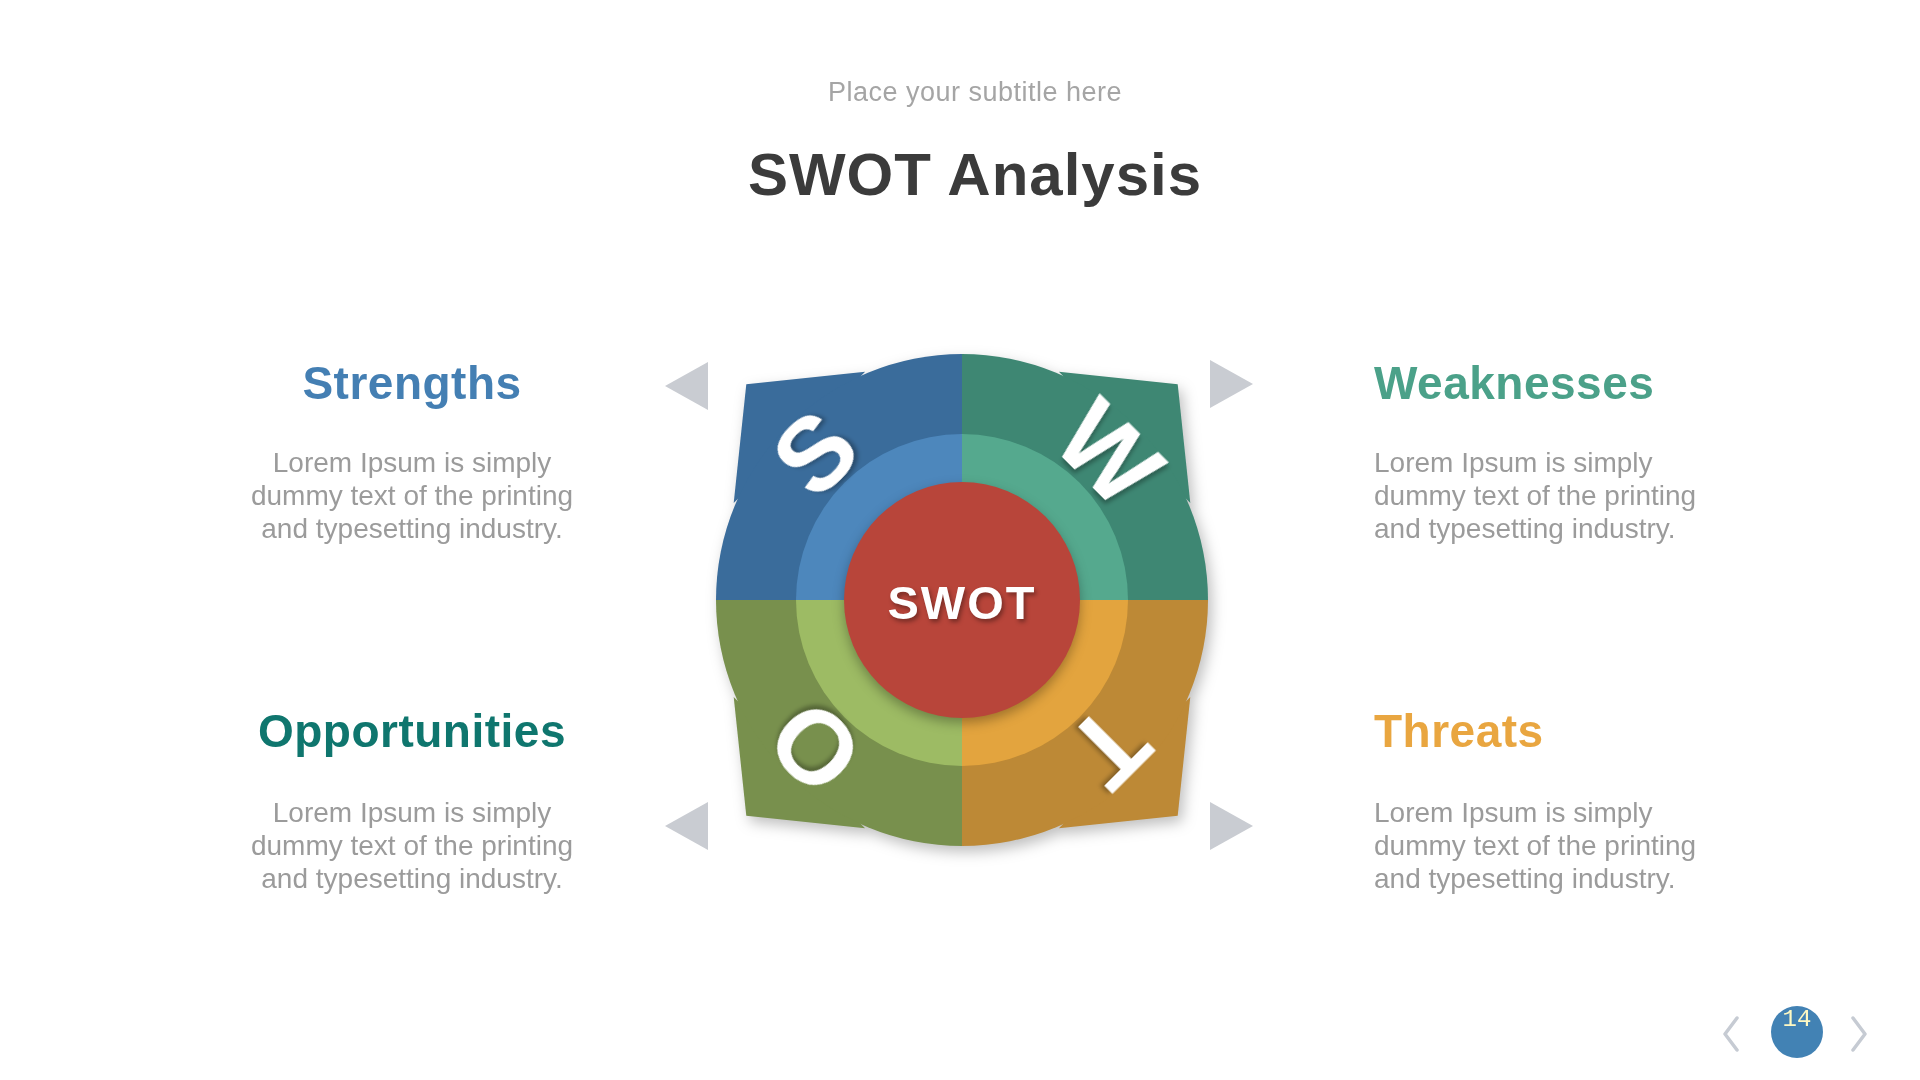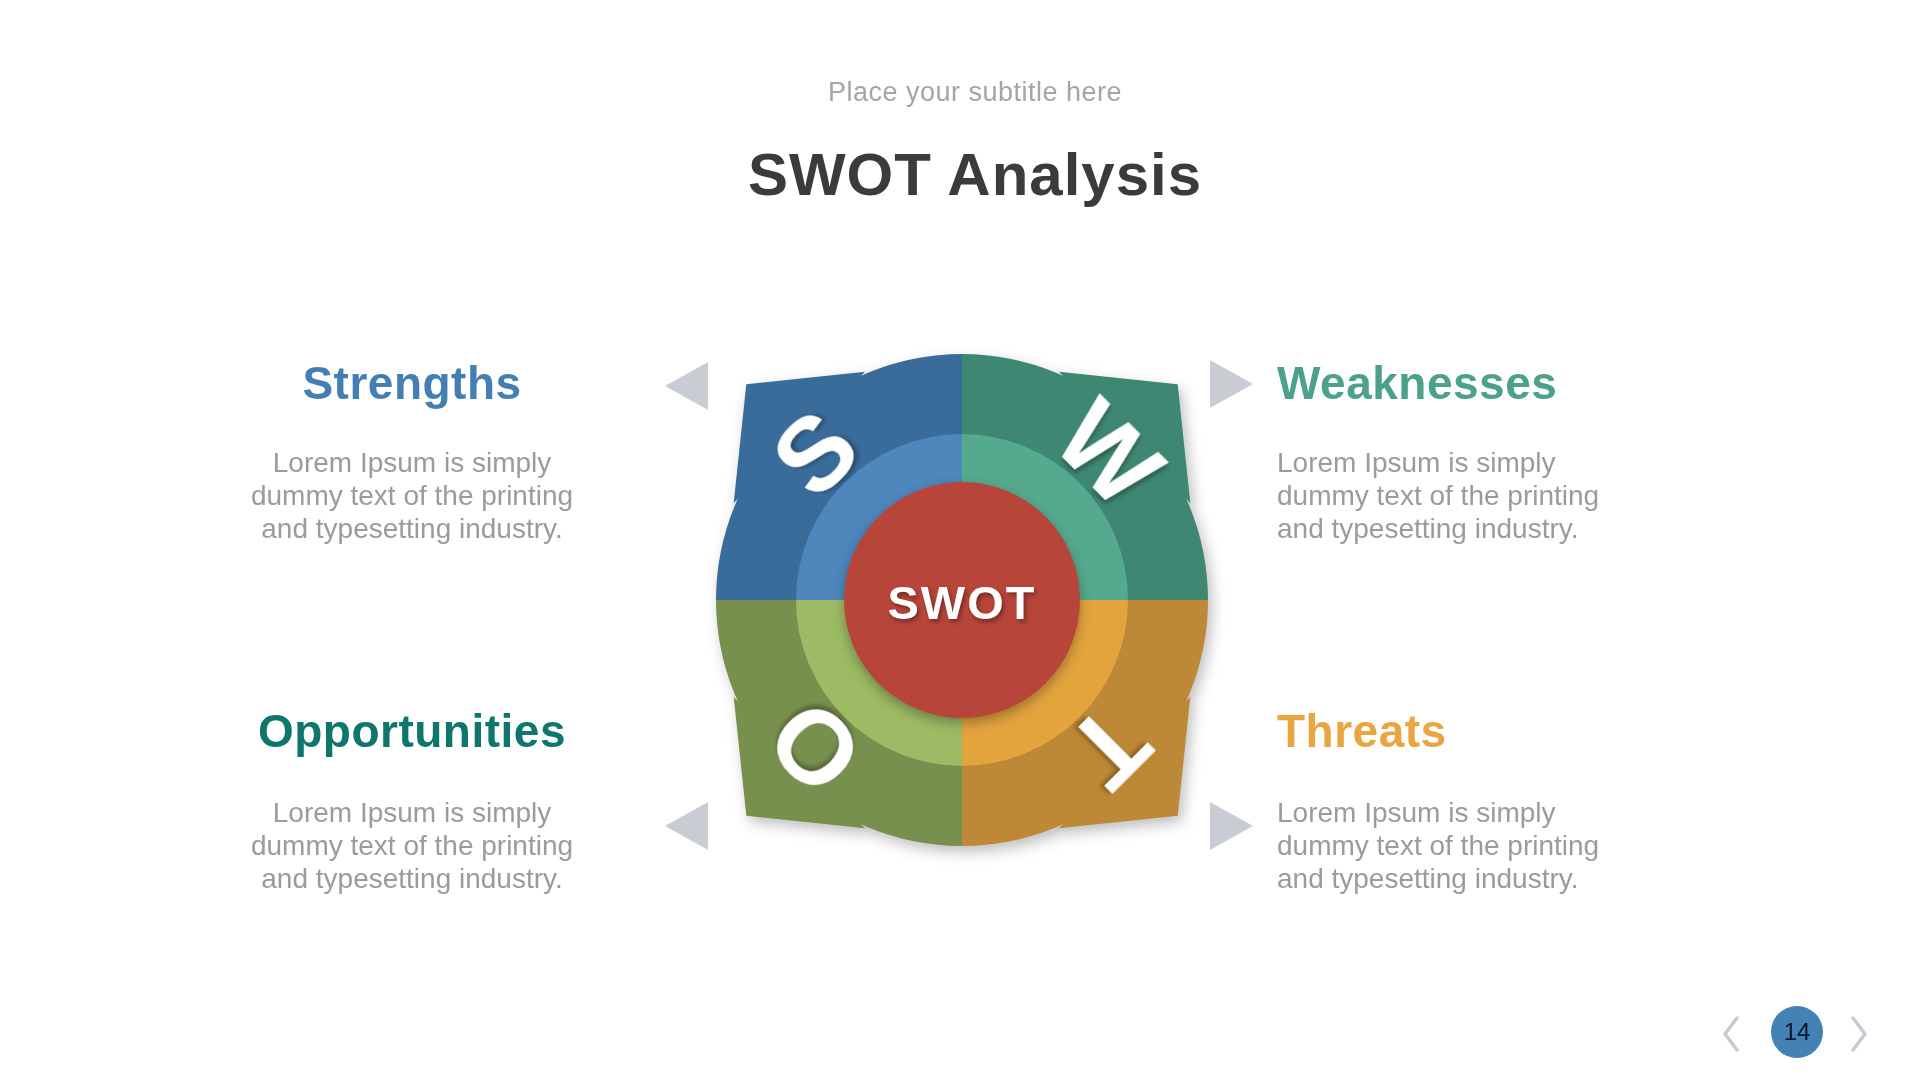--- a/index.html
+++ b/index.html
@@ -24,32 +24,32 @@
   .diagram{position:absolute;left:612px;top:250px;width:700px;height:700px;
     filter:drop-shadow(4px 6px 7px rgba(0,0,0,0.25));}
   .swot-letter{font-family:"Liberation Sans","DejaVu Sans",sans-serif;font-weight:700;font-size:104px;fill:#ffffff;
     filter:drop-shadow(3px 3px 2px rgba(0,0,0,0.3));}
   .swot-center-text{font-family:"Liberation Sans","DejaVu Sans",sans-serif;font-weight:700;font-size:47px;fill:#ffffff;letter-spacing:2px;
     filter:drop-shadow(2px 3px 2px rgba(0,0,0,0.35));}
   .center-circle{filter:drop-shadow(0px 5px 6px rgba(0,0,0,0.3));}
 
   .section{position:absolute;}
   .sec-left{left:236px;width:352px;text-align:center;}
-  .sec-right{left:1277px;width:380px;text-align:left;}
+  .sec-right{left:1374px;width:380px;text-align:left;}
   .sec-heading{font-size:46px;font-weight:700;line-height:1.2;letter-spacing:0.5px;}
   .sec-body{font-size:28px;line-height:33px;color:#9b9b9b;white-space:pre-line;}
   .pos-heading-top{top:356px;}
   .pos-body-top{top:446px;}
   .pos-heading-bottom{top:704px;}
   .pos-body-bottom{top:796px;}
   .pager-chevron{position:absolute;top:1014px;width:22px;height:40px;cursor:pointer;}
   .pager-prev{left:1720px;}
   .pager-next{left:1848px;}
   .page-circle{position:absolute;left:1771px;top:1006px;width:52px;height:52px;border-radius:50%;
-    display:flex;align-items:center;justify-content:center;color:#0f172a;font-size:24px;cursor:pointer;}
+    display:flex;align-items:flex-start;justify-content:center;color:#fef9c3;font-size:24px;cursor:pointer;font-family:Liberation Mono, monospace;}
 </style>
 </head>
 <body>
 
 <div class="header">
   <div class="subtitle">Place your subtitle here</div>
   <div class="title">SWOT Analysis</div>
 </div>
 
 <div class="tri tri-left tri-tl"></div>

